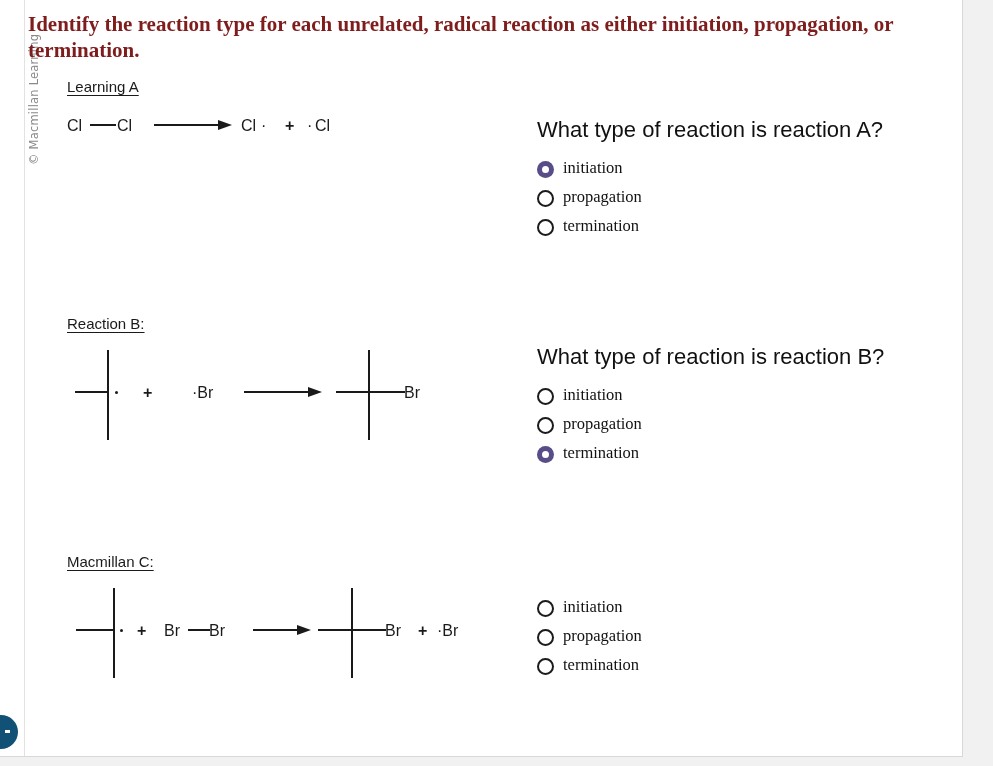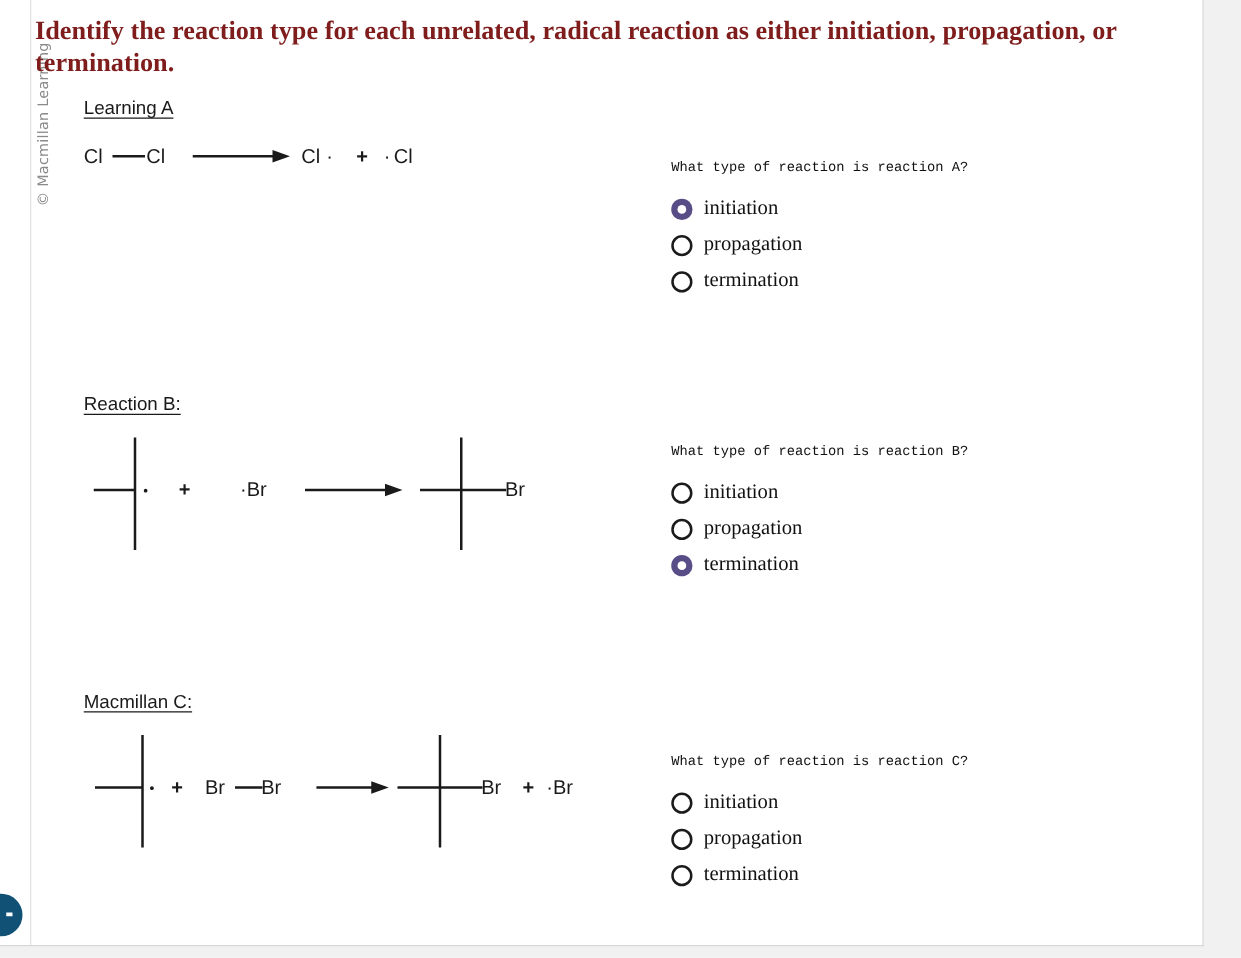--- a/index.html
+++ b/index.html
@@ -133,24 +133,24 @@
     height: 3px;
     border-radius: 50%;
     background: #1a1a1a;
   }
   
   .rx-arrow { position: absolute; }
 
   
   .qpanel { position: absolute; left: 537px; }
   .qtext {
-    font-family: Liberation Mono, monospace;
-    font-size: 11px;
+    font-family: Liberation Sans, sans-serif;
+    font-size: 22px;
     color: #111111;
-    margin: 16px 0 6px 0;
+    margin: 4px 0 6px 0;
     white-space: nowrap;
   }
   .opt-row {
     display: flex;
     align-items: flex-end;
     height: 29px;
     cursor: pointer;
   }
   .radio {
     position: relative;
@@ -299,21 +299,20 @@
         <span class="radio"></span>
         <span class="opt-label">propagation</span>
       </div>
       <div class="opt-row">
         <span class="radio checked"></span>
         <span class="opt-label">termination</span>
       </div>
     </div>
 
     <div class="qpanel" style="top:588px;">
-      <div class="qtext">What type of reaction is reaction C?</div>
       <div class="opt-row">
         <span class="radio"></span>
         <span class="opt-label">initiation</span>
       </div>
       <div class="opt-row">
         <span class="radio"></span>
         <span class="opt-label">propagation</span>
       </div>
       <div class="opt-row">
         <span class="radio"></span>

